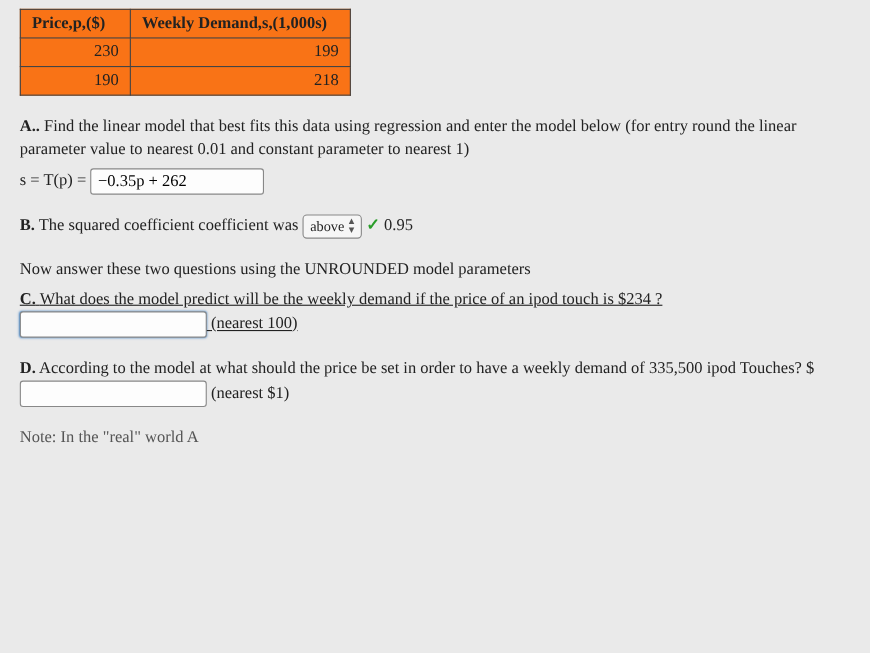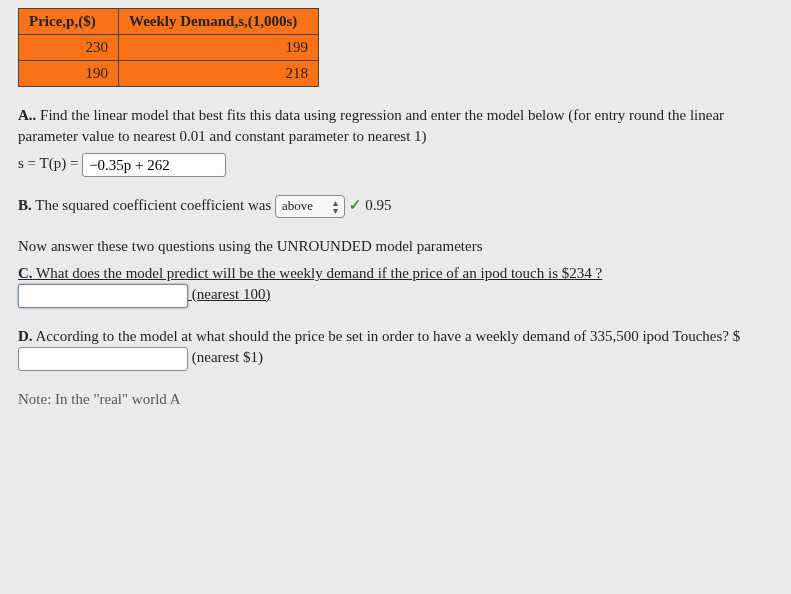--- a/index.html
+++ b/index.html
@@ -34,32 +34,32 @@
     input[type="text"] {
       border: 1px solid #888;
       background: #fdfdfd;
       padding: 2px 6px;
       font-family: inherit;
       font-size: 15px;
       border-radius: 3px;
       height: 24px;
       vertical-align: middle;
     }
-    .input-a { width: 144px; }
+    .input-a { width: 158px; }
     .input-c { width: 170px; border: 2px solid #3b7fc4; box-shadow: 0 0 2px #3b7fc4; }
     .input-d { width: 170px; }
     .select-box {
       border: 1px solid #888;
       background: #f6f6f6;
       padding: 1px 6px;
       border-radius: 4px;
       font-size: 13px;
       display: inline-flex;
       align-items: center;
-      gap: 20px;
+      gap: 4px;
       vertical-align: middle;
     }
     .check { color: #2a9d2a; font-weight: bold; }
     .footnote { color: #555; margin-top: 14px; }
     .updown { font-size: 10px; line-height: 8px; color: #555; display: inline-block; }
   </style>
 </head>
 <body>
 
 <table>

